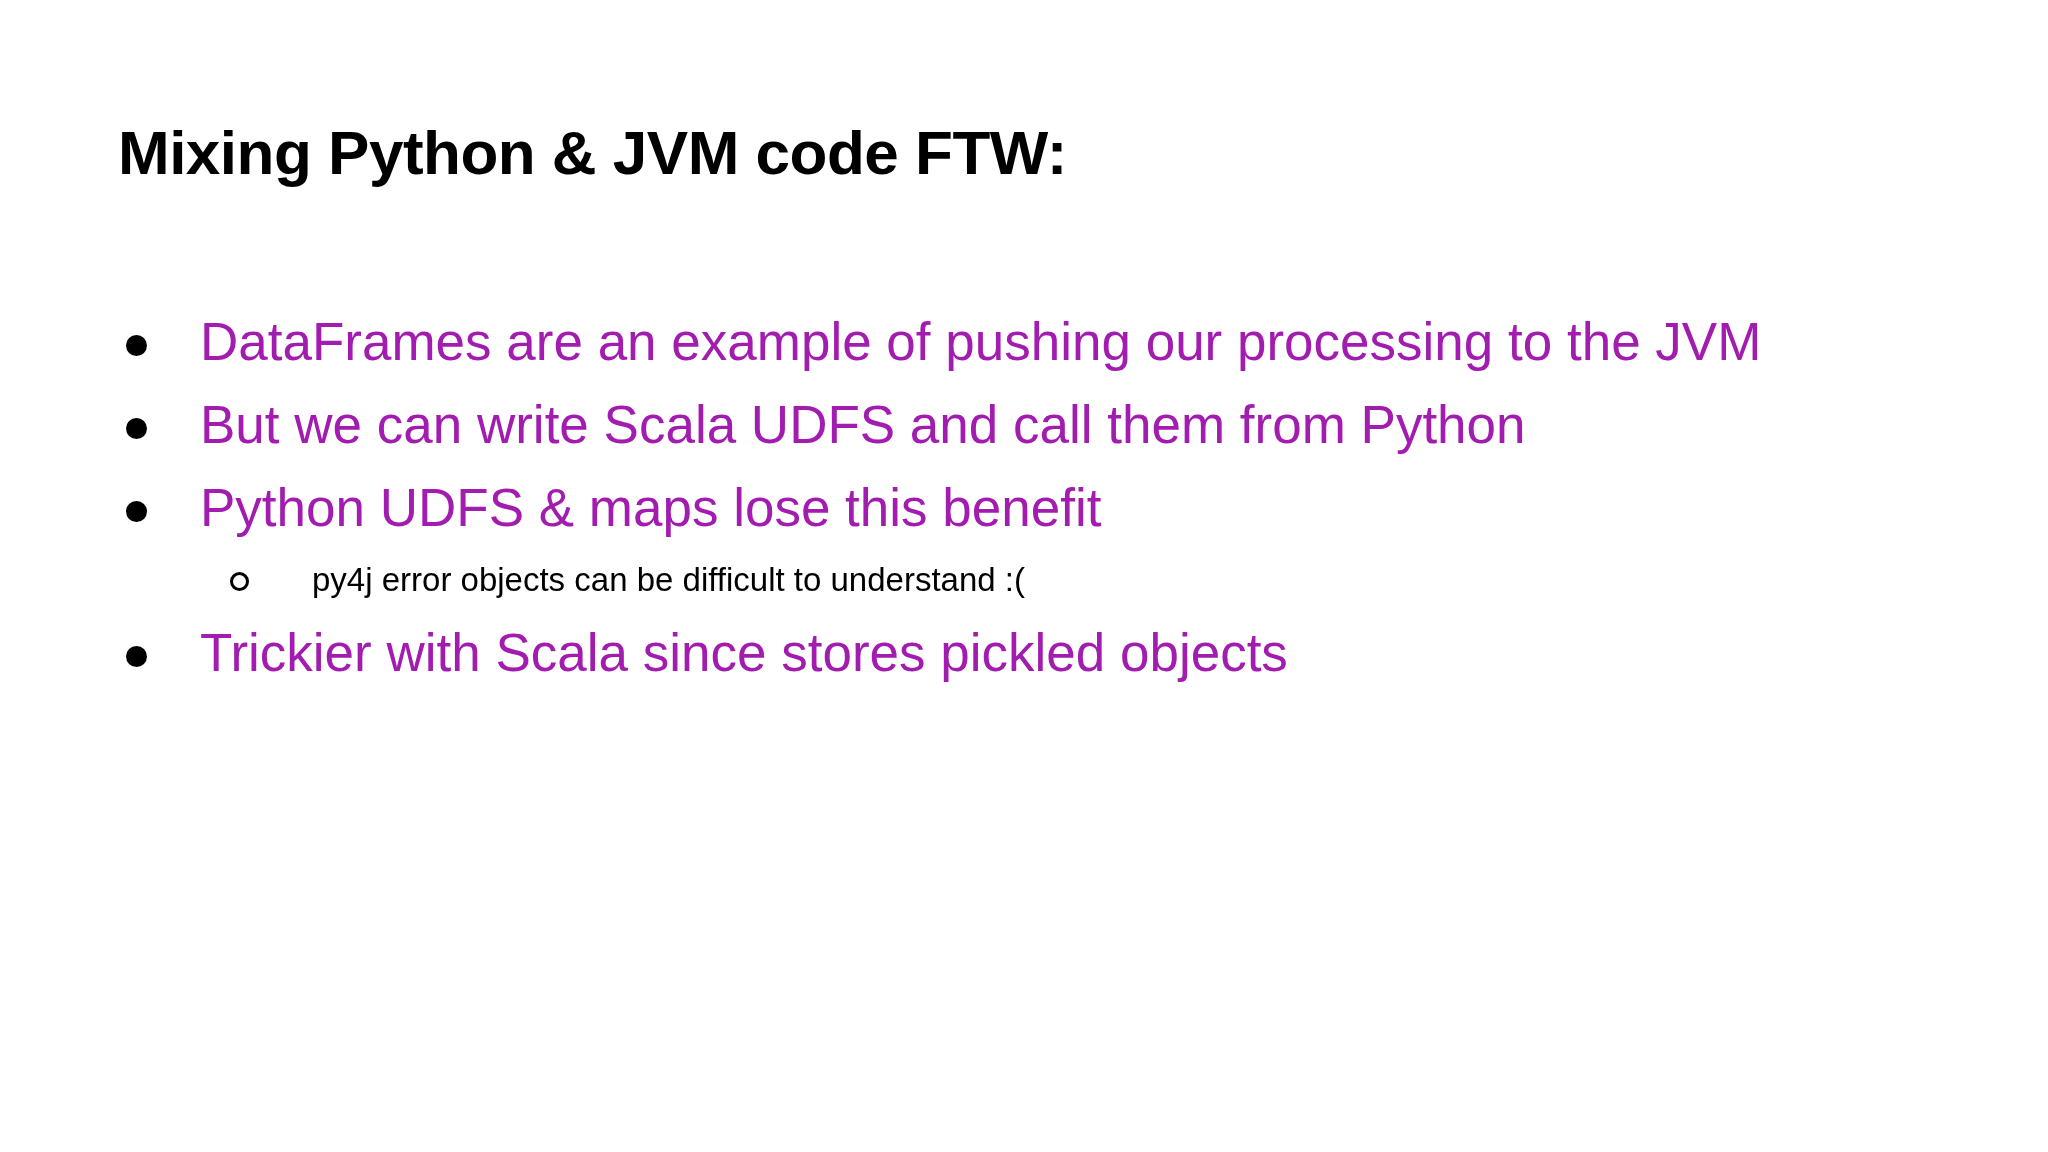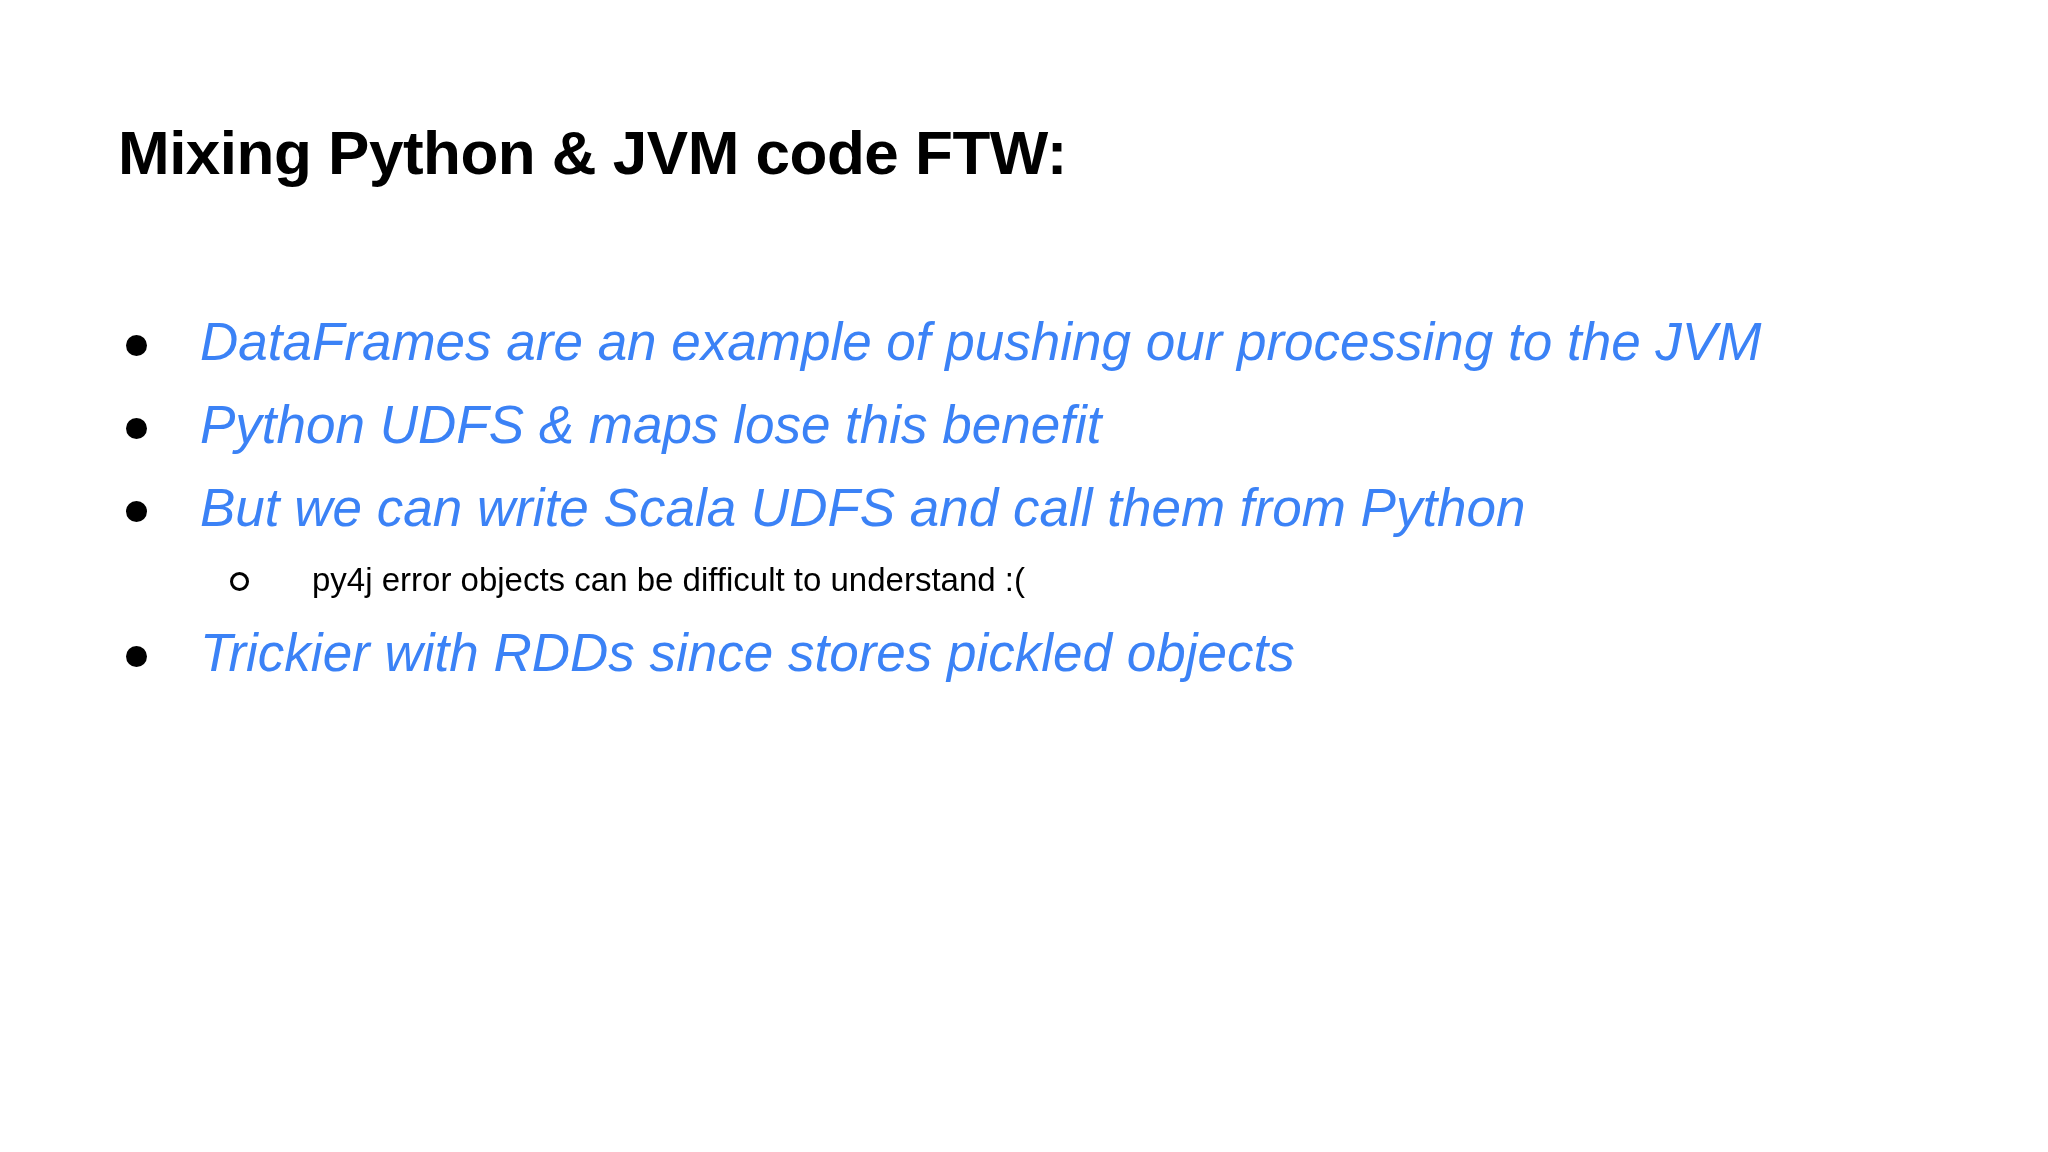--- a/index.html
+++ b/index.html
@@ -64,23 +64,22 @@
     line-height: 83px;
     text-align: left;
     padding-left: 8px;
     box-sizing: border-box;
     color: #000000;
   }
   .level-1 .bullet-text {
     flex: 1 1 auto;
     font-size: 53px;
     line-height: 83px;
-    color: #3b82f6;
+    color: #a21caf;
     max-width: 1740px;
-    font-style: italic;
   }
 
   
   .level-2 {
     margin: 0;
   }
   .level-2 .marker {
     flex: 0 0 auto;
     width: 82px;
     margin-left: 112px;
@@ -125,32 +124,32 @@
 
   <div class="body-list">
 
     <div class="bullet-row level-1">
       <span class="marker"><span class="dot-filled"></span></span>
       <span class="bullet-text">DataFrames are an example of pushing our processing to the JVM</span>
     </div>
 
     <div class="bullet-row level-1">
       <span class="marker"><span class="dot-filled"></span></span>
-      <span class="bullet-text">Python UDFS &amp; maps lose this benefit</span>
+      <span class="bullet-text">But we can write Scala UDFS and call them from Python</span>
     </div>
 
     <div class="bullet-row level-1">
       <span class="marker"><span class="dot-filled"></span></span>
-      <span class="bullet-text">But we can write Scala UDFS and call them from Python</span>
+      <span class="bullet-text">Python UDFS &amp; maps lose this benefit</span>
     </div>
 
     <div class="bullet-row level-2">
       <span class="marker"><span class="dot-hollow"></span></span>
       <span class="bullet-text">py4j error objects can be difficult to understand :(</span>
     </div>
 
     <div class="bullet-row level-1">
       <span class="marker"><span class="dot-filled"></span></span>
-      <span class="bullet-text">Trickier with RDDs since stores pickled objects</span>
+      <span class="bullet-text">Trickier with Scala since stores pickled objects</span>
     </div>
 
   </div>
 </div>
 
 </body></html>

